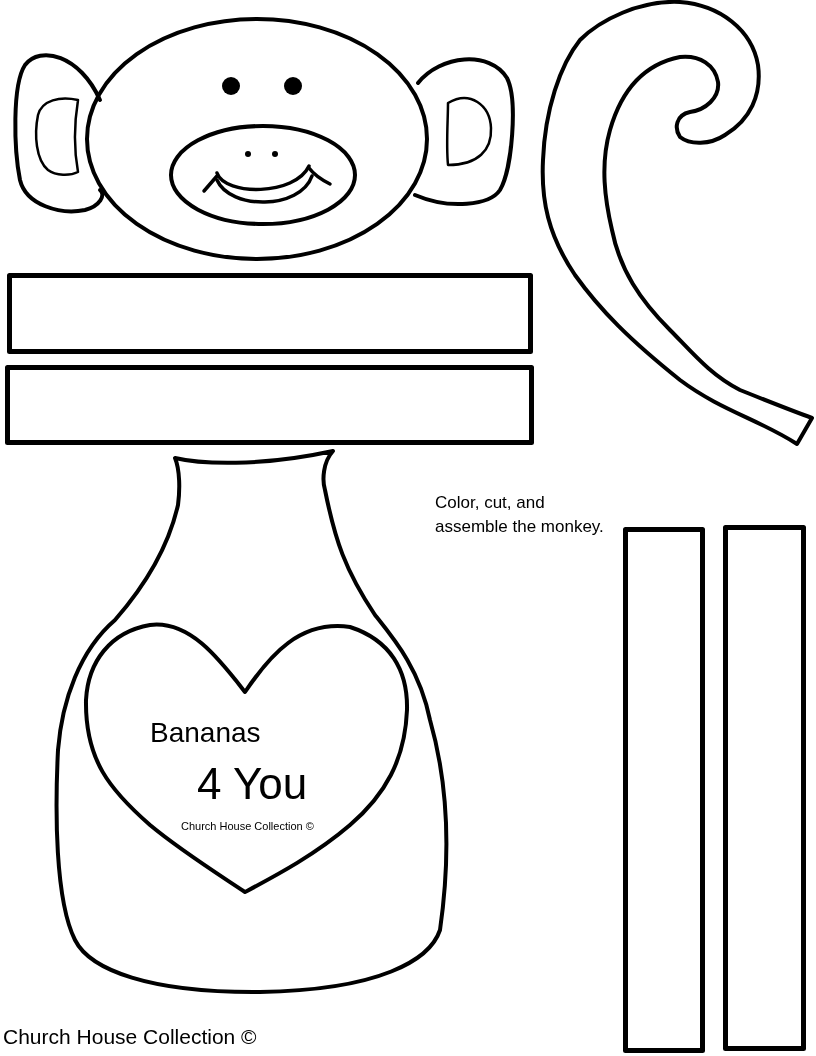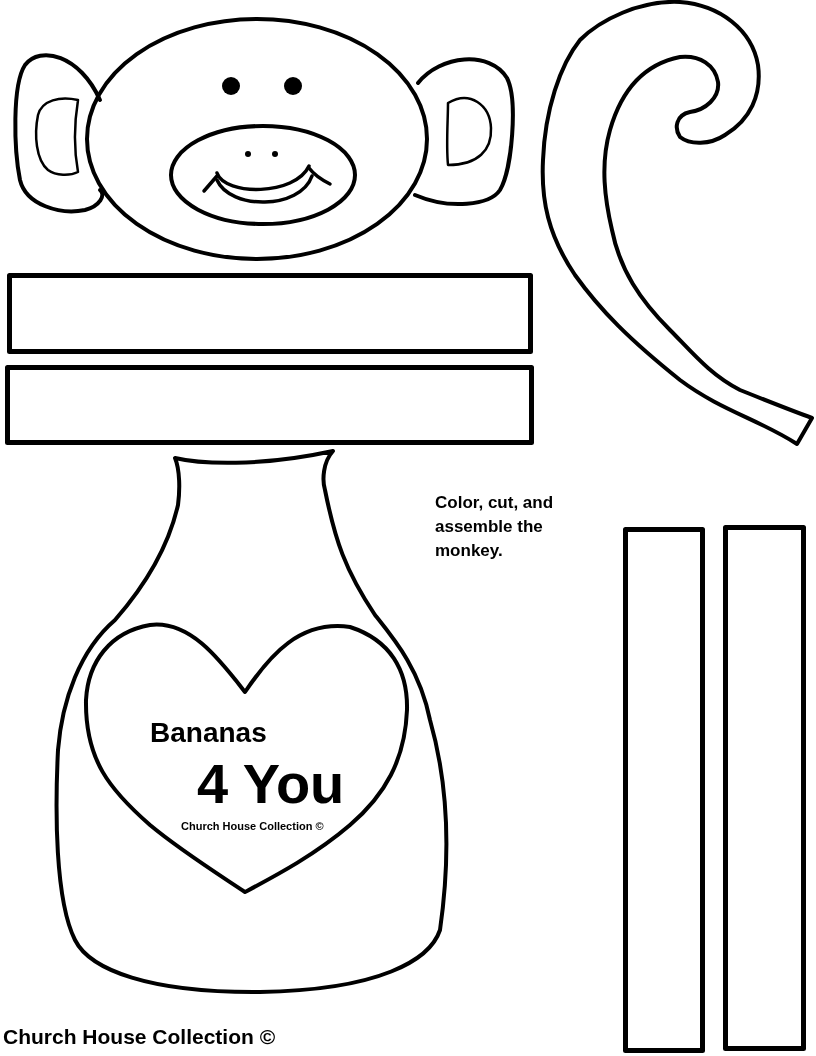--- a/index.html
+++ b/index.html
@@ -1,21 +1,21 @@
 <!DOCTYPE html>
 <html><head>
   <meta charset="utf-8">
   <style>
     html, body { margin: 0; padding: 0; background: #ffffff; }
     body { width: 816px; height: 1056px; position: relative; overflow: hidden; font-family: "Liberation Sans", sans-serif; color: #000; }
     svg.art { position: absolute; left: 0; top: 0; width: 816px; height: 1056px; }
-    .txt { position: absolute; white-space: nowrap; color: #000; font-family: "Liberation Sans", sans-serif; font-weight: bold; }
+    .txt { position: absolute; white-space: nowrap; color: #000; font-family: "Liberation Sans", sans-serif; }
     .instructions { left: 435px; top: 491px; font-size: 17px; line-height: 24px; white-space: normal; width: 170px; }
     .heart-title { left: 150px; top: 709px; font-size: 28px; line-height: 48px; }
-    .heart-sub { left: 197px; top: 760px; font-size: 56px; line-height: 48px; }
+    .heart-sub { left: 197px; top: 760px; font-size: 44px; line-height: 48px; }
     .heart-credit { left: 181px; top: 819px; font-size: 11px; line-height: 14px; }
     .footer-credit { left: 3px; top: 1024px; font-size: 21px; line-height: 26px; }
   </style>
 </head>
 <body>
 
 <svg class="art" viewBox="0 0 816 1056" xmlns="http://www.w3.org/2000/svg">
   <g fill="none" stroke="#000" stroke-linejoin="round" stroke-linecap="round">
 
     <g>

